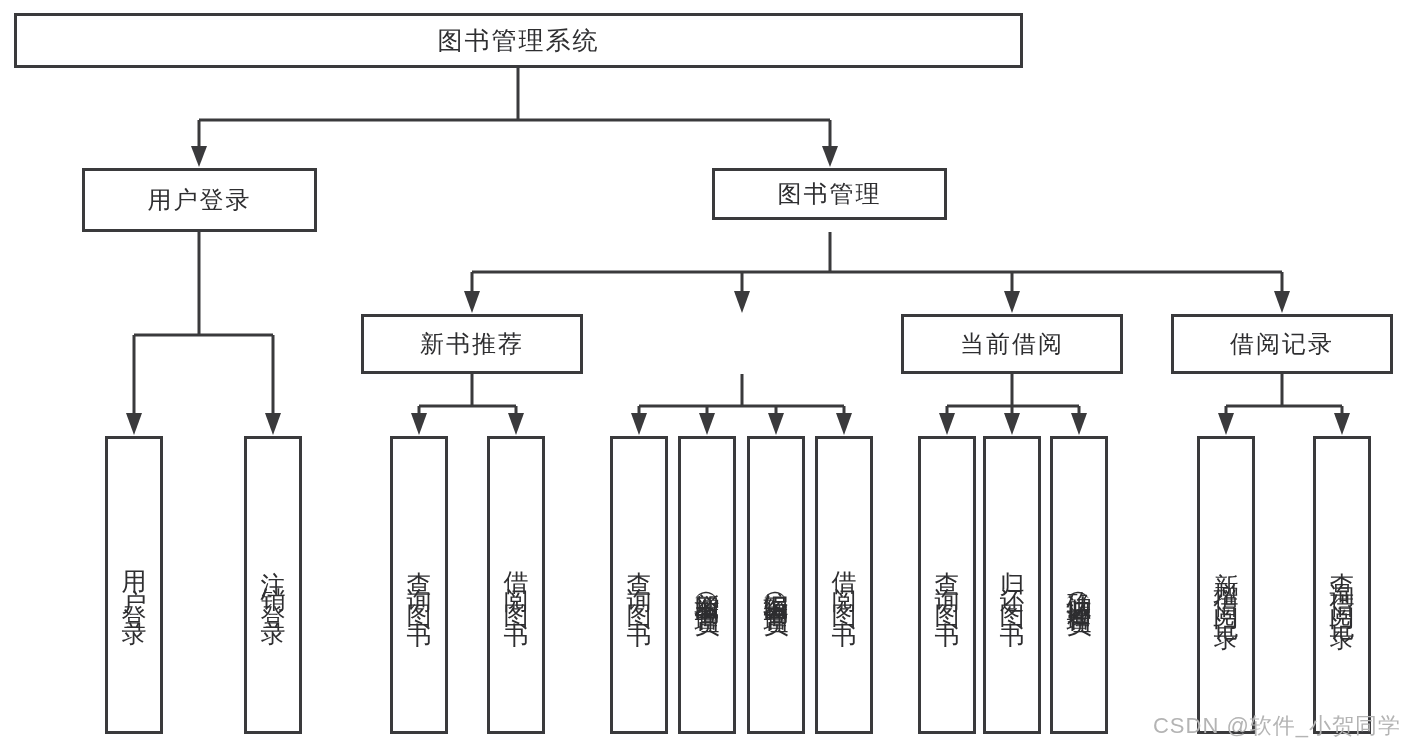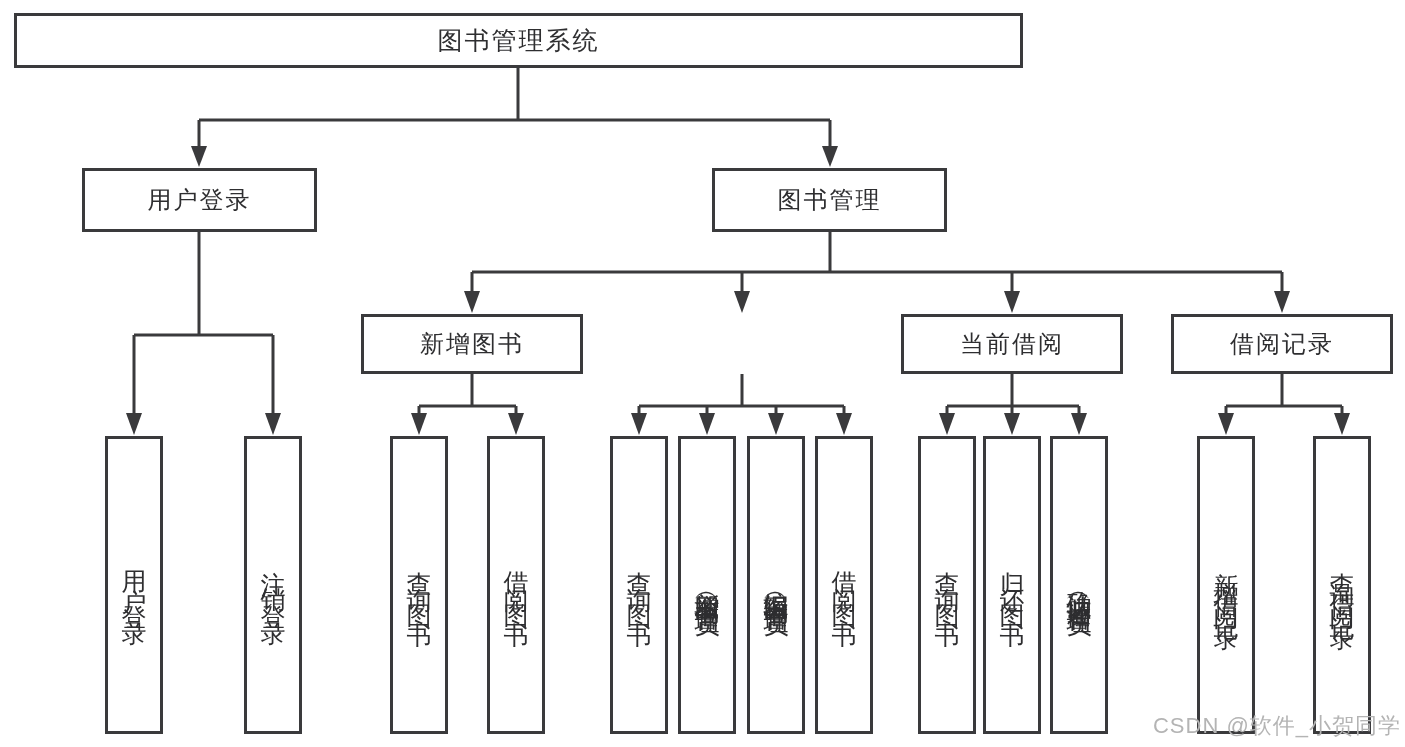--- a/index.html
+++ b/index.html
@@ -80,26 +80,26 @@
     <polygon points="1334,413 1350,413 1342,435"></polygon>
   </svg>
 
   <div class="box hbox root" style="left:14px;top:13px;width:1009px;height:55px">
     <span>图书管理系统</span>
   </div>
 
   <div class="box hbox" style="left:82px;top:168px;width:235px;height:64px">
     <span>用户登录</span>
   </div>
-  <div class="box hbox" style="left:712px;top:168px;width:235px;height:64px">
+  <div class="box hbox" style="left:712px;top:168px;width:235px;height:52px">
     <span>图书管理</span>
   </div>
 
   <div class="box hbox" style="left:361px;top:314px;width:222px;height:60px">
-    <span>新增图书</span>
+    <span>新书推荐</span>
   </div>
   <div class="box hbox" style="left:1171px;top:314px;width:222px;height:60px">
     <span>借阅记录</span>
   </div>
   <div class="box hbox" style="left:901px;top:314px;width:222px;height:60px">
     <span>当前借阅</span>
   </div>
 
   <div class="box vbox sp-wide" style="left:105px;top:436px;width:58px;height:298px">
     <span>用户登录</span>

